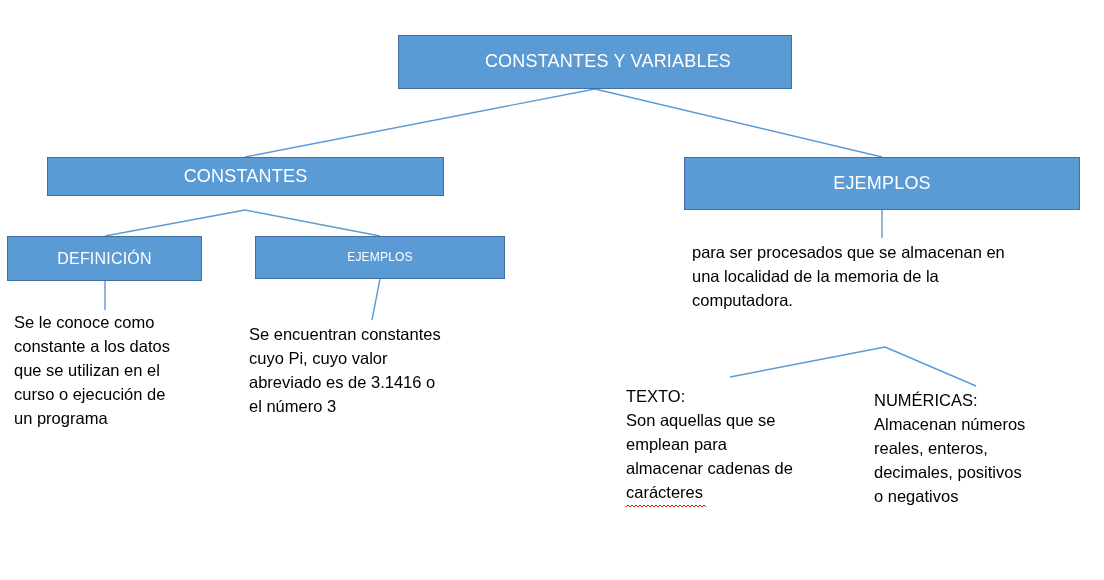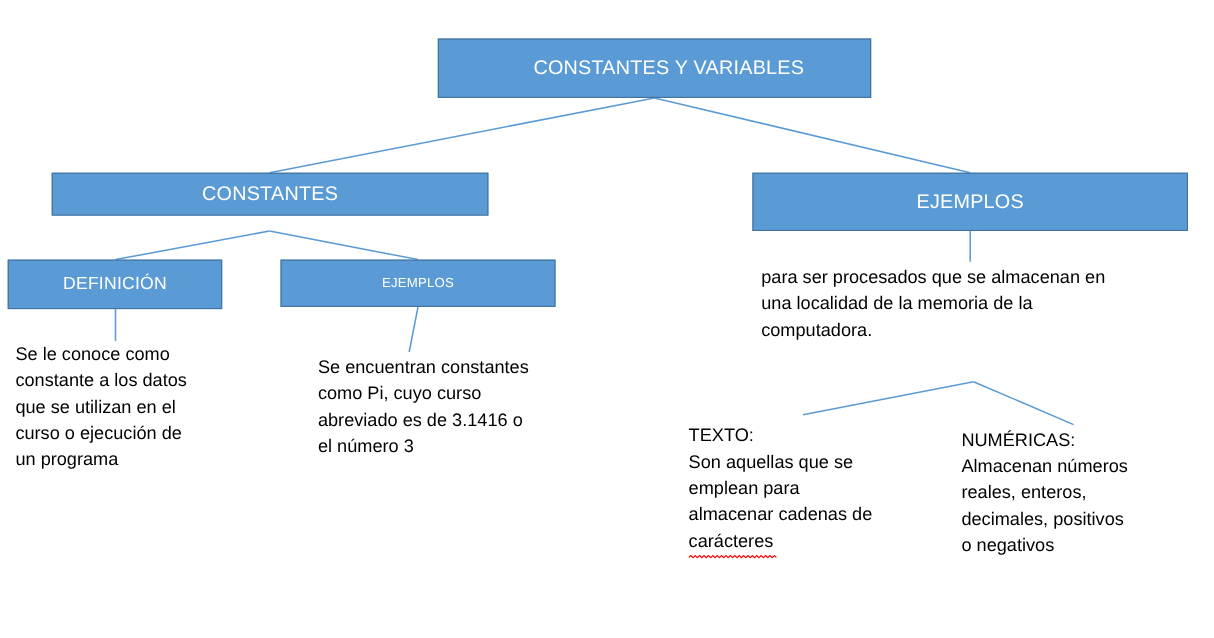--- a/index.html
+++ b/index.html
@@ -110,21 +110,20 @@
 
   #text-definicion {
     left: 14px;
     top: 311px;
     width: 186px;
   }
   #text-ejemplos {
     left: 249px;
     top: 323px;
     width: 256px;
-    margin-left: 40px;
   }
   #text-variables {
     left: 692px;
     top: 241px;
     width: 386px;
   }
   #text-texto {
     left: 626px;
     top: 385px;
     width: 212px;
@@ -200,21 +199,21 @@
   <div class="textblock" id="text-definicion">
     <p>Se le conoce como</p>
     <p>constante a los datos</p>
     <p>que se utilizan en el</p>
     <p>curso o ejecución de</p>
     <p class="lastline">un programa</p>
   </div>
 
   <div class="textblock" id="text-ejemplos">
     <p>Se encuentran constantes</p>
-    <p>como Pi, cuyo curso</p>
+    <p>cuyo Pi, cuyo valor</p>
     <p>abreviado es de 3.1416 o</p>
     <p class="lastline">el número 3</p>
   </div>
 
   <div class="textblock" id="text-variables">
     <p>para ser procesados que se almacenan en</p>
     <p>una localidad de la memoria de la</p>
     <p class="lastline">computadora.</p>
   </div>
 

